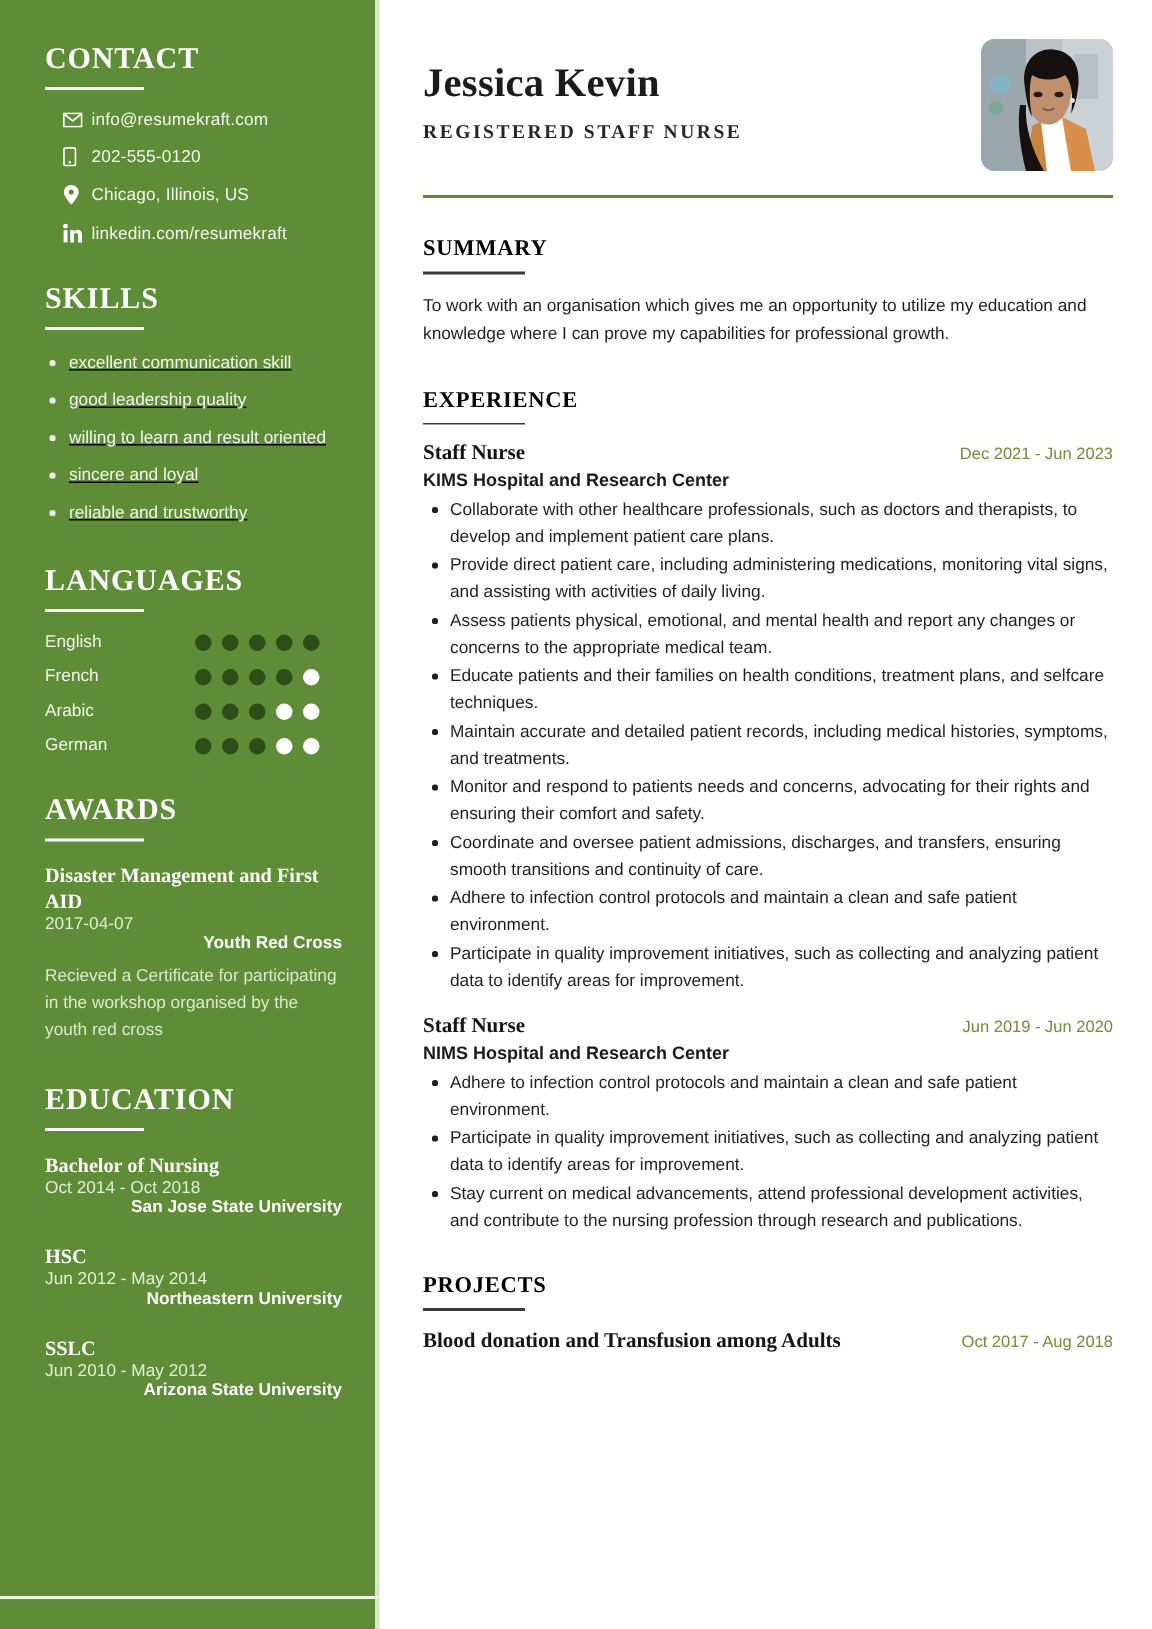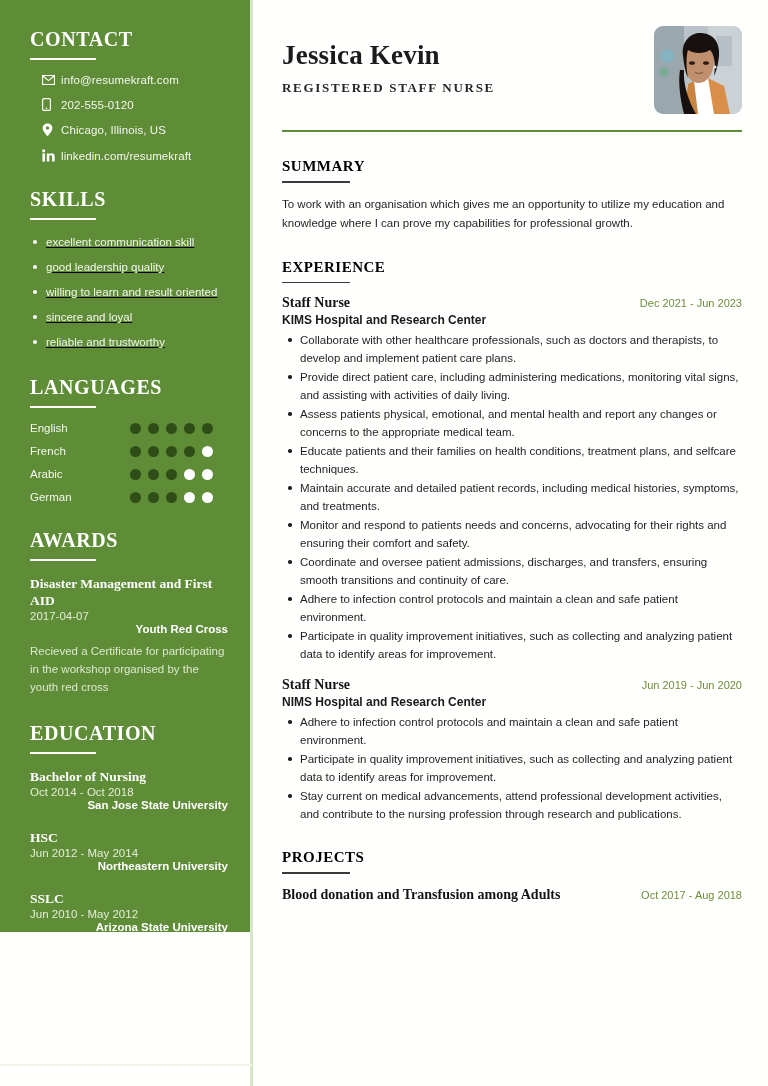--- a/index.html
+++ b/index.html
@@ -14,21 +14,21 @@
     background: #fffffd;
     overflow: hidden;
     font-family: "Liberation Sans", sans-serif;
   }
 
   
   .sidebar {
     position: absolute;
     left: 0; top: 0;
     width: 252px;
-    height: 932px;
+    height: 1086px;
     background: #5e8c37;
     box-sizing: border-box;
     padding: 28px 24px 0 30px;
   }
   .sidebar-edge {
     position: absolute;
     left: 250px; top: 0;
     width: 3px; height: 1086px;
     background: #d8e6c8;
   }

